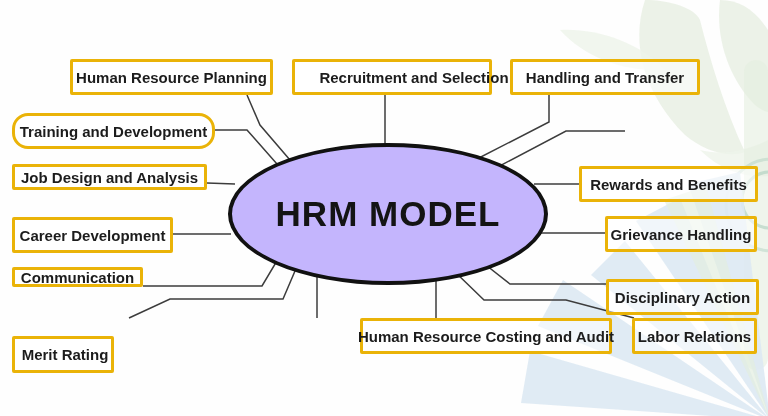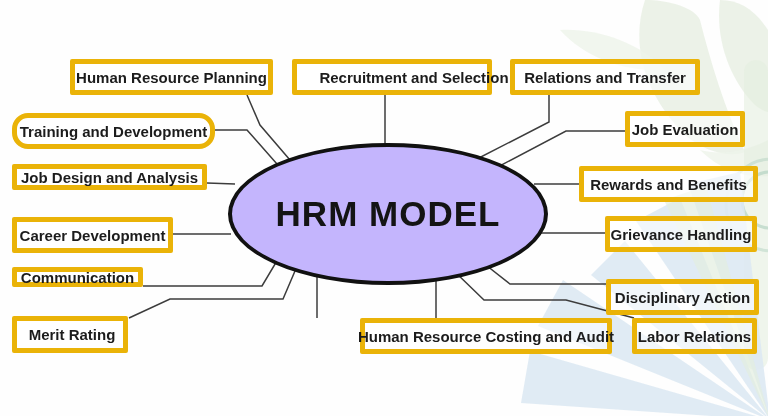--- a/index.html
+++ b/index.html
@@ -4,21 +4,21 @@
 <style>
   html,body{margin:0;padding:0;}
   body{font-family:"Liberation Sans", sans-serif; background:#ffffff;}
   #stage{
     position:relative; width:768px; height:416px; overflow:hidden;
     background:#fefefe;
   }
   svg.layer{position:absolute; left:0; top:0; width:768px; height:416px;}
   .node{
     position:absolute; box-sizing:border-box;
-    border:5px solid #eab308; border-radius:2px;
+    border:3px solid #eab308; border-radius:2px;
     background:rgba(255,255,255,0.55);
     display:flex; align-items:center; justify-content:center;
     font-weight:bold; font-size:15px; color:#1c1c1c;
     white-space:nowrap; padding:0 4px;
     z-index:3;
   }
   .ellipse{
     position:absolute; left:228px; top:143px; width:312px; height:134px;
     border:4px solid #111; border-radius:50%;
     background:#c4b5fd;
@@ -76,26 +76,25 @@
     <polyline points="436,268 436,318"></polyline>
     <polyline points="453,270 484,300 566,300 634,318"></polyline>
   </svg>
 
   <div class="ellipse">
     <span class="title">HRM MODEL</span>
   </div>
 
   <div class="node" style="left:70px;  top:59px;  width:203px; height:36px;">Human Resource Planning</div>
   <div class="node" style="left:292px; top:59px;  width:200px; height:36px;padding-left:48px;">Recruitment and Selection</div>
-  <div class="node" style="left:510px; top:59px;  width:190px; height:36px;">Relations and Transfer</div>
+  <div class="node" style="left:510px; top:59px;  width:190px; height:36px;">Handling and Transfer</div>
   <div class="node" style="left:12px;  top:113px; width:203px; height:36px;border-radius:16px;">Training and Development</div>
-  <div class="node" style="left:625px; top:111px; width:120px; height:36px;">Job Evaluation</div>
   <div class="node" style="left:12px;  top:164px; width:195px; height:26px;">Job Design and Analysis</div>
   <div class="node" style="left:12px;  top:217px; width:161px; height:36px;">Career Development</div>
   <div class="node" style="left:579px; top:166px; width:179px; height:36px;">Rewards and Benefits</div>
   <div class="node" style="left:605px; top:216px; width:152px; height:36px;">Grievance Handling</div>
   <div class="node" style="left:12px;  top:267px; width:131px; height:20px;">Communication</div>
   <div class="node" style="left:606px; top:267px; width:153px; height:36px;margin-top:12px;">Disciplinary Action</div>
-  <div class="node" style="left:12px;  top:316px; width:116px; height:37px;padding-left:8px;">Merit Rating</div>
+  <div class="node" style="left:12px;  top:336px; width:102px; height:37px;padding-left:8px;">Merit Rating</div>
   <div class="node" style="left:360px; top:318px; width:252px; height:36px;">Human Resource Costing and Audit</div>
   <div class="node" style="left:632px; top:318px; width:125px; height:36px;">Labor Relations</div>
 
 </div>
 
 </body></html>

